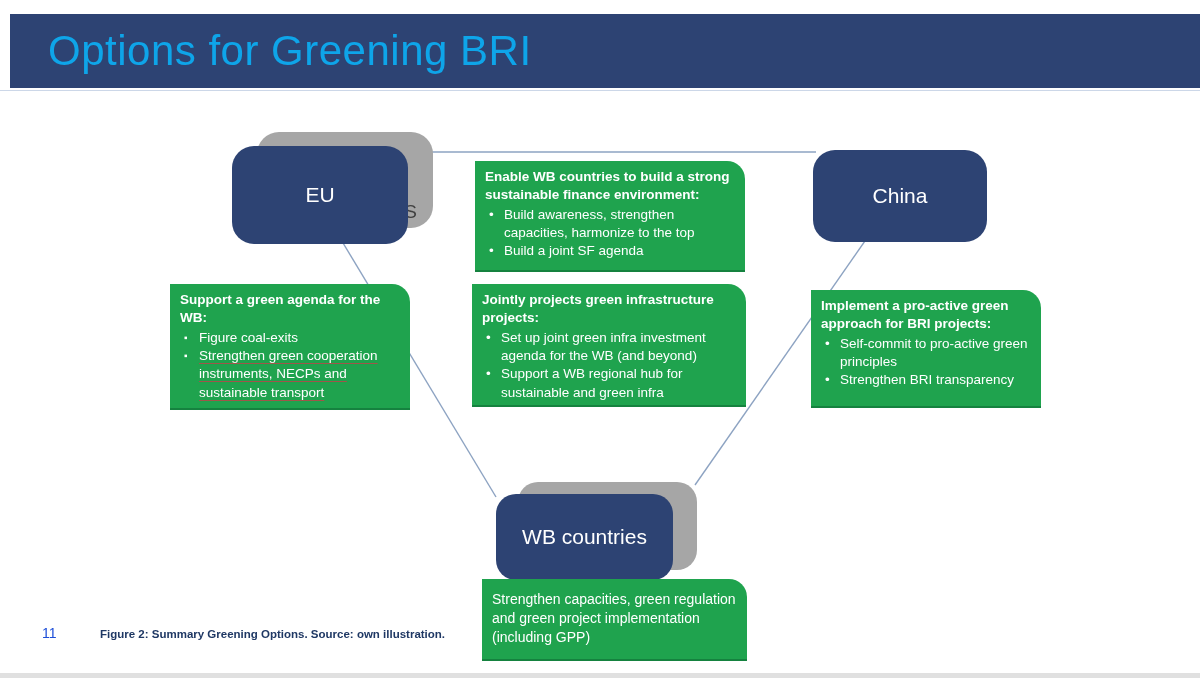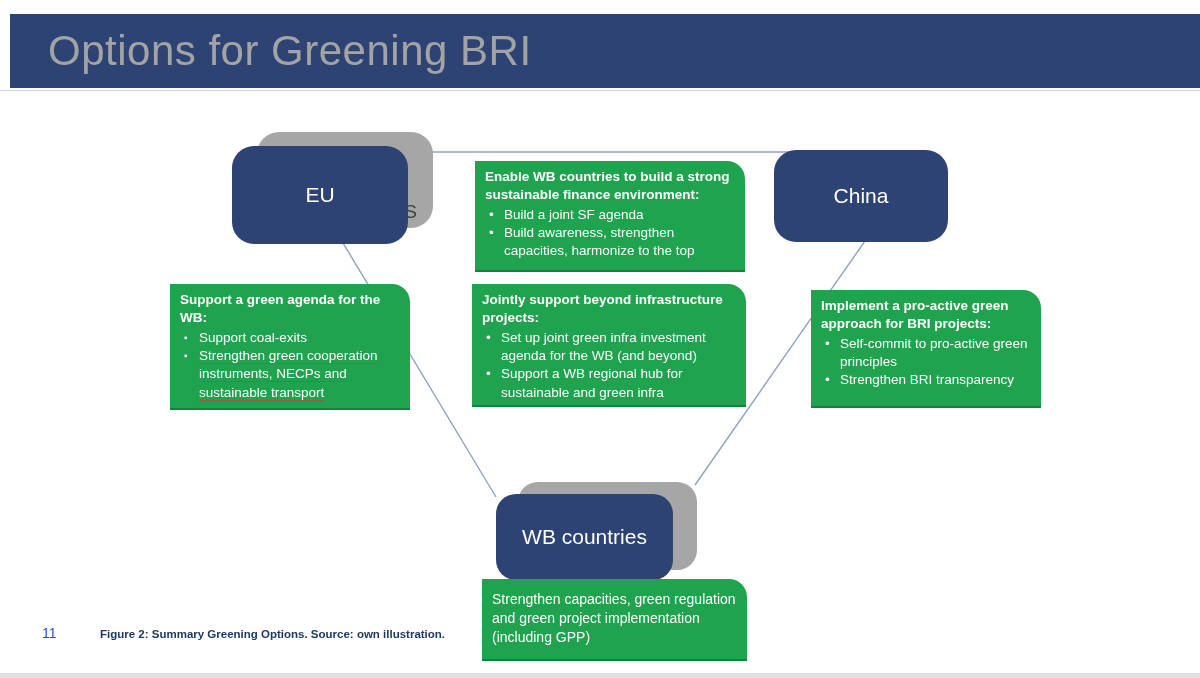--- a/index.html
+++ b/index.html
@@ -3,37 +3,37 @@
 <meta charset="utf-8">
 <style>
   html,body{margin:0;padding:0;background:#ffffff;}
   body{width:1200px;height:678px;position:relative;overflow:hidden;
        font-family:"Liberation Sans",sans-serif;}
   .abs{position:absolute;}
 
   
   .header-bar{left:10px;top:14px;width:1190px;height:74px;background:var(--navy);
               display:flex;align-items:center;z-index:5;}
-  .header-title{color:#a3a3a3;font-size:42px;font-weight:400;letter-spacing:0.5px;
+  .header-title{color:#0ea5e9;font-size:42px;font-weight:400;letter-spacing:0.5px;
                 padding-left:38px;white-space:nowrap;}
   .header-underline{left:0;top:90px;width:1200px;height:1px;background:#ccd7e8;z-index:1;}
 
   
   #connectors{left:0;top:0;width:1200px;height:678px;z-index:1;}
 
   
   .node{border-radius:22px;color:#fff;display:flex;align-items:center;justify-content:center;}
   .node-blue{background:var(--navy);z-index:4;margin-top:47px;}
   .node-gray{background:var(--gray);z-index:3;}
   .node-label{font-size:21px;}
   .badge-label{position:absolute;font-size:19px;color:#404040;}
 
   .eu-gray{left:257px;top:132px;width:176px;height:96px;}
   .eu-blue{left:232px;top:99px;width:176px;height:98px;}
-  .china-blue{left:774px;top:103px;width:174px;height:92px;}
+  .china-blue{left:813px;top:103px;width:174px;height:92px;}
   .wb-gray{left:518px;top:482px;width:179px;height:88px;border-radius:20px;}
   .wb-blue{left:496px;top:447px;width:177px;height:86px;border-radius:20px;text-align:center;}
   .eu-badge{right:16px;bottom:5px;}
   .wb-badge{right:24px;bottom:7px;}
 
   
   .green{background:var(--green);color:#fff;z-index:4;
          border-radius:0 18px 0 0;border-bottom:2px solid var(--green-dark);
          padding:7px 8px 8px 10px;box-sizing:border-box;font-size:13.5px;line-height:1.36;}
   .gb-title{font-weight:700;margin:0 0 1px 0;}
@@ -85,35 +85,35 @@
 <div class="abs node node-gray wb-gray">
   <span class="badge-label wb-badge">12 EU-MS</span>
 </div>
 <div class="abs node node-blue wb-blue">
   <span class="node-label">WB countries</span>
 </div>
 
 <div class="abs green gb-top">
   <div class="gb-title">Enable WB countries to build a strong sustainable finance environment:</div>
   <ul>
+      <li><span>Build awareness, strengthen capacities, harmonize to the top</span></li>
       <li><span>Build a joint SF agenda</span></li>
-      <li><span>Build awareness, strengthen capacities, harmonize to the top</span></li>
     </ul>
 </div>
 
 <div class="abs green sq gb-left">
   <div class="gb-title">Support a green agenda for the WB:</div>
   <ul>
-      <li><span>Support coal-exits</span></li>
+      <li><span>Figure coal-exits</span></li>
       <li><span class="u">Strengthen green cooperation instruments, NECPs and sustainable transport</span></li>
     </ul>
 </div>
 
 <div class="abs green gb-mid">
-  <div class="gb-title">Jointly support beyond infrastructure projects:</div>
+  <div class="gb-title">Jointly projects green infrastructure projects:</div>
   <ul>
       <li><span>Set up joint green infra investment agenda for the WB (and beyond)</span></li>
       <li><span>Support a  WB regional hub for sustainable and green infra</span></li>
     </ul>
 </div>
 
 <div class="abs green gb-right">
   <div class="gb-title">Implement a pro-active green approach for BRI projects:</div>
   <ul>
       <li><span>Self-commit to pro-active green principles</span></li>

